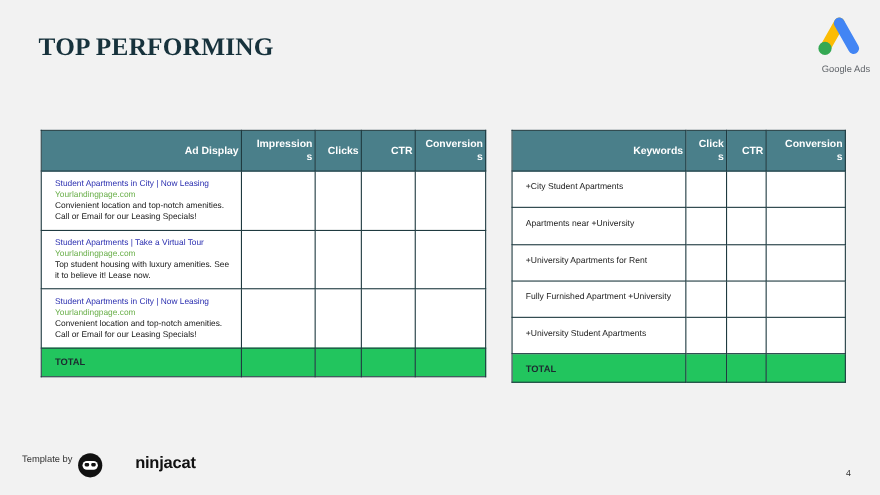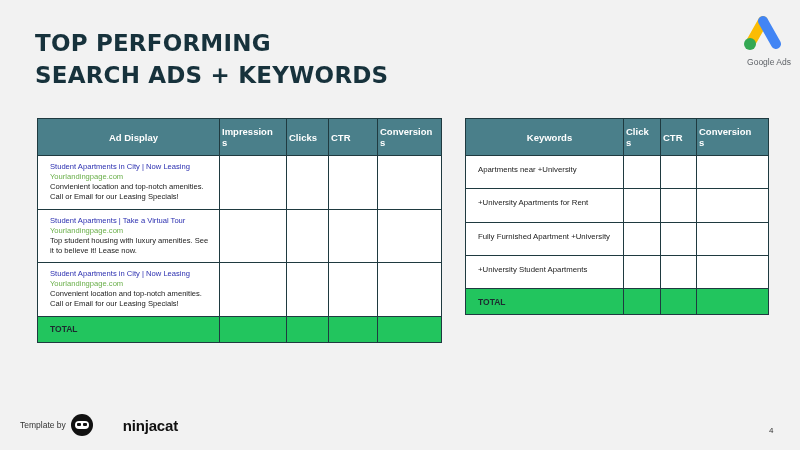--- a/index.html
+++ b/index.html
@@ -13,21 +13,21 @@
   .title {
     position: absolute;
     left: 35px; top: 27px;
     font-family: "DejaVu Sans", "Liberation Sans", sans-serif;
     font-weight: bold;
     font-size: 23px;
     line-height: 32px;
     color: #17323c;
     letter-spacing: 0.2px;
   }
-  .title div { white-space: nowrap; }
+  .title div { white-space: nowrap; font-family: Liberation Serif, serif; }
 
   
   .gads {
     position: absolute;
     left: 735px; top: 12px;
     width: 56px; height: 58px;
   }
   .gads svg { position: absolute; left: 6px; top: 0; }
   .gads-label {
     position: absolute;
@@ -47,25 +47,25 @@
   table.grid td, table.grid th {
     border: 1.3px solid #1f3a40;
     vertical-align: middle;
   }
   table.grid th {
     background: #4a7f8a;
     color: #ffffff;
     font-weight: bold;
     font-size: 9.5px;
     line-height: 11px;
-    text-align: left;
+    text-align: right;
     padding: 0 2px;
   }
   table.grid th.first {
-    text-align: center;
+    text-align: right;
     padding-left: 12px;
     margin-left: 48px;
   }
   table.grid tr.total td {
     background: #22c55e;
   }
   .total-label {
     font-weight: bold;
     font-size: 8.5px;
     color: #1d2b30;
@@ -93,21 +93,21 @@
     padding-left: 12px;
     vertical-align: top !important;
     padding-top: 9px;
     white-space: nowrap;
   }
 
   .footer {
     position: absolute;
     left: 20px; top: 412px;
     height: 26px;
-    display: flex; align-items: center;
+    display: flex; 
   }
   .footer .tby { font-size: 8.5px; color: #333; margin-right: 5px; }
   .footer .nc-logo {
     width: 22px; height: 22px; border-radius: 50%;
     background: #111; position: relative; margin-right: 4px;
   }
   .footer .nc-logo .mask {
     position: absolute; left: 4px; top: 7px; width: 14px; height: 8px;
     background: #fff; border-radius: 4px;
   }
@@ -120,21 +120,20 @@
     position: absolute;
     left: 769px; top: 426px;
     font-size: 8px; color: #333;
   }
 </style>
 </head>
 <body>
 
 <div class="title">
   <div>TOP PERFORMING</div>
-  <div>SEARCH ADS + KEYWORDS</div>
 </div>
 
 <div class="gads">
   <svg width="44" height="40" viewBox="0 0 44 40">
 
     <line x1="9" y1="32" x2="22" y2="9" stroke="#fbbc04" stroke-width="10" stroke-linecap="round"></line>
 
     <line x1="22" y1="9" x2="35" y2="32" stroke="#4285f4" stroke-width="10" stroke-linecap="round"></line>
 
     <circle cx="9" cy="32" r="6" fill="#34a853"></circle>
@@ -215,20 +214,26 @@
   </colgroup>
   <tbody>
       <tr class="head">
     <th class="first"><span>Keywords</span></th>
     <th><span>Click</span><br><span>s</span></th>
     <th><span>CTR</span></th>
     <th><span>Conversion</span><br><span>s</span></th>
   </tr>
 
   <tr class="kw">
+    <td class="kw-cell">+City Student Apartments</td>
+    <td></td>
+    <td></td>
+    <td></td>
+  </tr>
+  <tr class="kw">
     <td class="kw-cell">Apartments near +University</td>
     <td></td>
     <td></td>
     <td></td>
   </tr>
   <tr class="kw">
     <td class="kw-cell">+University Apartments for Rent</td>
     <td></td>
     <td></td>
     <td></td>

